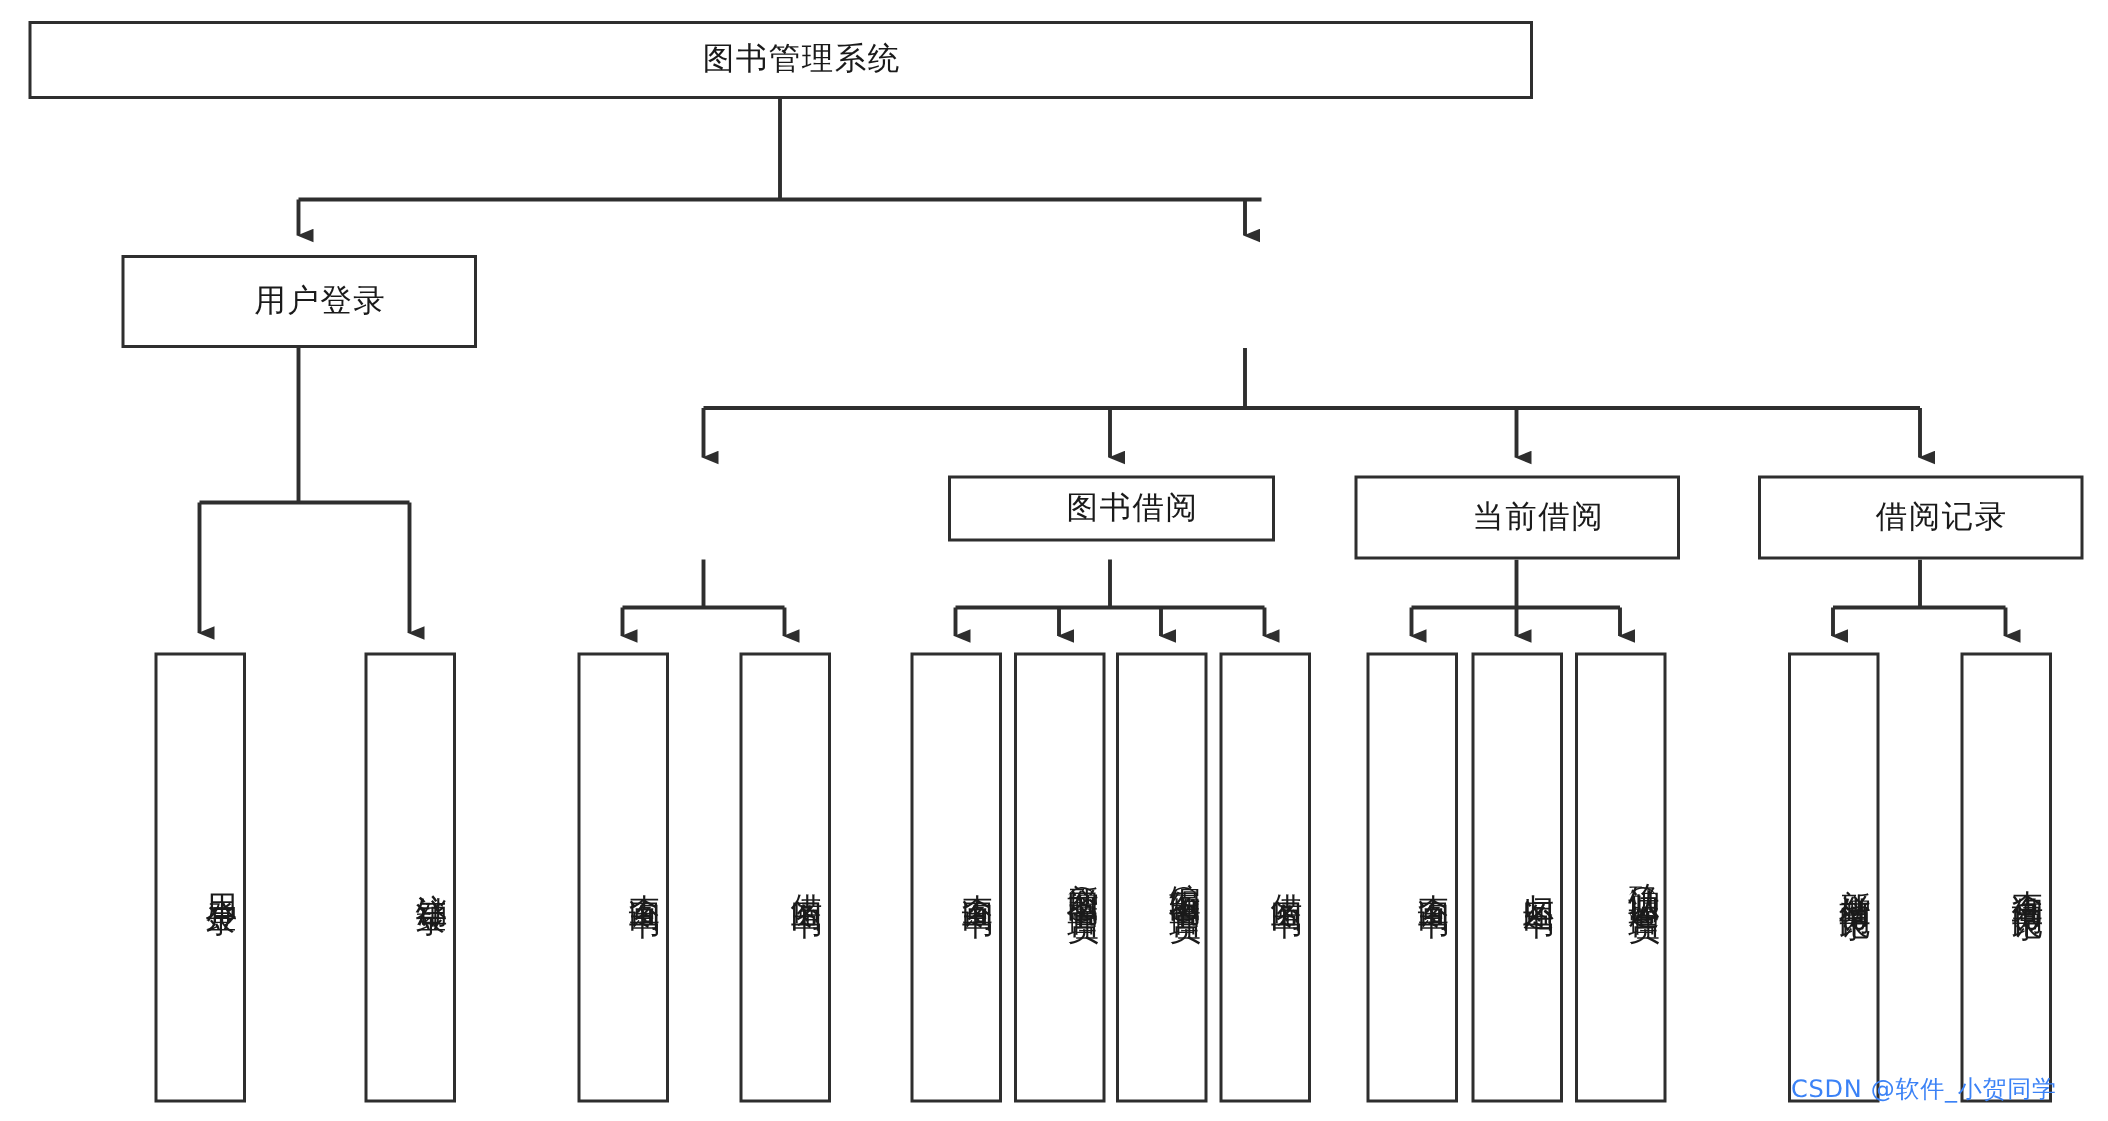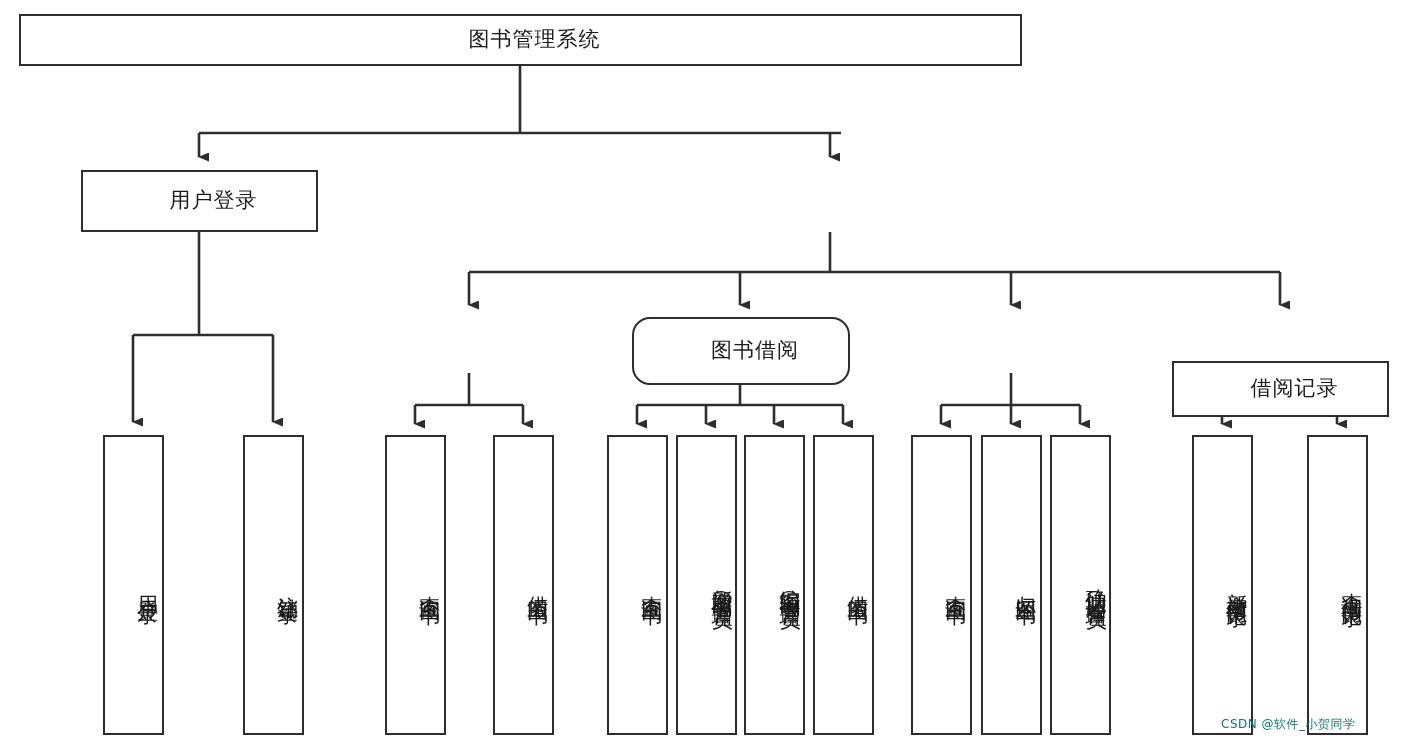--- a/index.html
+++ b/index.html
@@ -51,25 +51,24 @@
   }
   .node.vert.top-align {
     align-items: flex-start;
   }
   .node-label {
     white-space: pre-line;
     text-align: center;
   }
   .watermark {
     position: absolute;
-    color: #0f766e;
-    font-size: 12px;
+    color: #3b82f6;
+    font-size: 16px;
     letter-spacing: 0.5px;
     white-space: nowrap;
-    padding-left: 27px;
   }
 </style>
 </head>
 <body>
 
 <div id="canvas">
 
   <svg id="wires" viewBox="0 0 1405 747" xmlns="http://www.w3.org/2000/svg">
     <defs>
       <marker id="arrowhead" markerWidth="10" markerHeight="11" refX="4.5" refY="10" orient="auto" markerUnits="userSpaceOnUse">
@@ -122,24 +121,27 @@
   </svg>
 
   <div class="node horiz" style="left:19px; top:14px; width:1003px; height:52px;">
     <span class="node-label">图书管理系统</span>
   </div>
 
   <div class="node horiz" style="left:81px; top:170px; width:237px; height:62px;">
     <span class="node-label">用户登录</span>
   </div>
 
-  <div class="node horiz" style="left:632px; top:317px; width:218px; height:68px;border-radius:18px;">
+  <div class="node horiz" style="left:632px; top:317px; width:218px; height:44px;">
     <span class="node-label">图书借阅</span>
   </div>
-  <div class="node horiz" style="left:1172px; top:317px; width:217px; height:56px;margin-top:44px;">
+  <div class="node horiz" style="left:903px; top:317px; width:217px; height:56px;">
+    <span class="node-label">当前借阅</span>
+  </div>
+  <div class="node horiz" style="left:1172px; top:317px; width:217px; height:56px;">
     <span class="node-label">借阅记录</span>
   </div>
 
   <div class="node vert" style="left:103px; top:435px; width:61px; height:300px;">
     <span class="node-label">用户登录</span>
   </div>
   <div class="node vert" style="left:243px; top:435px; width:61px; height:300px;">
     <span class="node-label">注销登录</span>
   </div>
 

